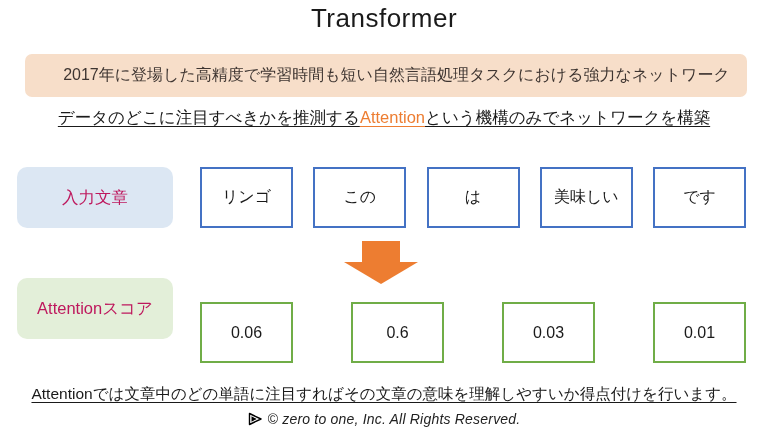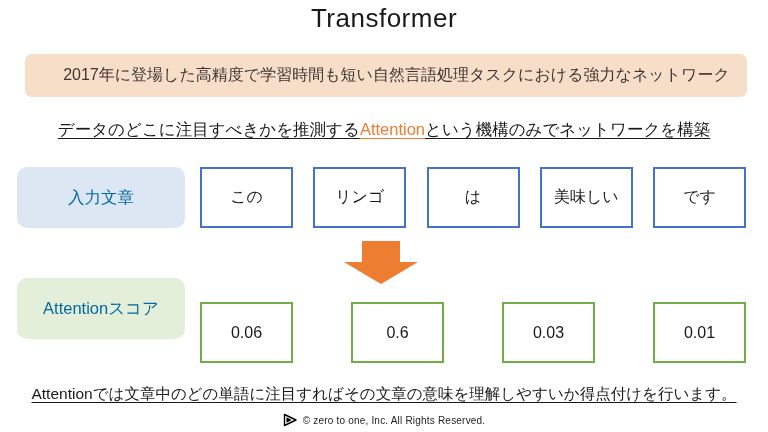--- a/index.html
+++ b/index.html
@@ -26,31 +26,31 @@
     letter-spacing:0.5px;
   }
   .banner{
     position:absolute;left:25px;top:54px;width:722px;height:43px;
     background:var(--banner-bg);
     border-radius:7px;
     display:flex;align-items:center;justify-content:center;
     font-size:16px;color:#3e3531;padding-left:21px;
   }
   .subtitle{
-    position:absolute;left:0;top:119px;width:768px;
+    position:absolute;left:0;top:107px;width:768px;
     text-align:center;
     font-size:16.5px;color:#1a1a1a;
   }
   .subtitle span{text-decoration:underline;text-underline-offset:3px;}
   .subtitle .hl{color:var(--accent-orange);}
   .label-box{
-    position:absolute;left:17px;width:168px;height:61px;
+    position:absolute;left:17px;width:156px;height:61px;
     border-radius:10px;
     display:flex;align-items:center;justify-content:center;
-    font-size:16.5px;color:#0369a1;
+    font-size:16.5px;color:#be185d;
   }
   .label-input{top:167px;background:var(--input-label-bg);}
   .label-score{top:278px;background:var(--score-label-bg);}
   .boxes{
     position:absolute;left:200px;width:546px;height:61px;
     display:flex;justify-content:space-between;
   }
   .boxes-input{top:167px;}
   .boxes-score{top:302px;}
   .cell{
@@ -78,38 +78,38 @@
     position:absolute;left:0;top:384px;width:768px;
     text-align:center;
     font-size:15.5px;color:#1a1a1a;
   }
   .footnote span{text-decoration:underline;text-underline-offset:3px;}
   .footer{
     position:absolute;left:0;bottom:5px;width:768px;
     display:flex;align-items:center;justify-content:center;gap:5px;
   }
   .footer-logo{display:inline-flex;align-items:center;}
-  .footer-text{font-size:10px;color:#222222;letter-spacing:0.2px;}
+  .footer-text{font-size:14px;color:#222222;letter-spacing:0.2px;font-style:italic;}
 </style>
 </head>
 <body>
 
 <div class="title">Transformer</div>
 
 <div class="banner">
   <span>2017年に登場した高精度で学習時間も短い自然言語処理タスクにおける強力なネットワーク</span>
 </div>
 
 <div class="subtitle"><span>データのどこに注目すべきかを推測する</span><span class="hl">Attention</span><span>という機構のみでネットワークを構築</span></div>
 
 <div class="label-box label-input">入力文章</div>
 
 <div class="boxes boxes-input">
+  <div class="cell">リンゴ</div>
   <div class="cell">この</div>
-  <div class="cell">リンゴ</div>
   <div class="cell">は</div>
   <div class="cell">美味しい</div>
   <div class="cell">です</div>
 </div>
 
 <div class="arrow">
   <div class="arrow-stem"></div>
   <div class="arrow-head"></div>
 </div>
 

